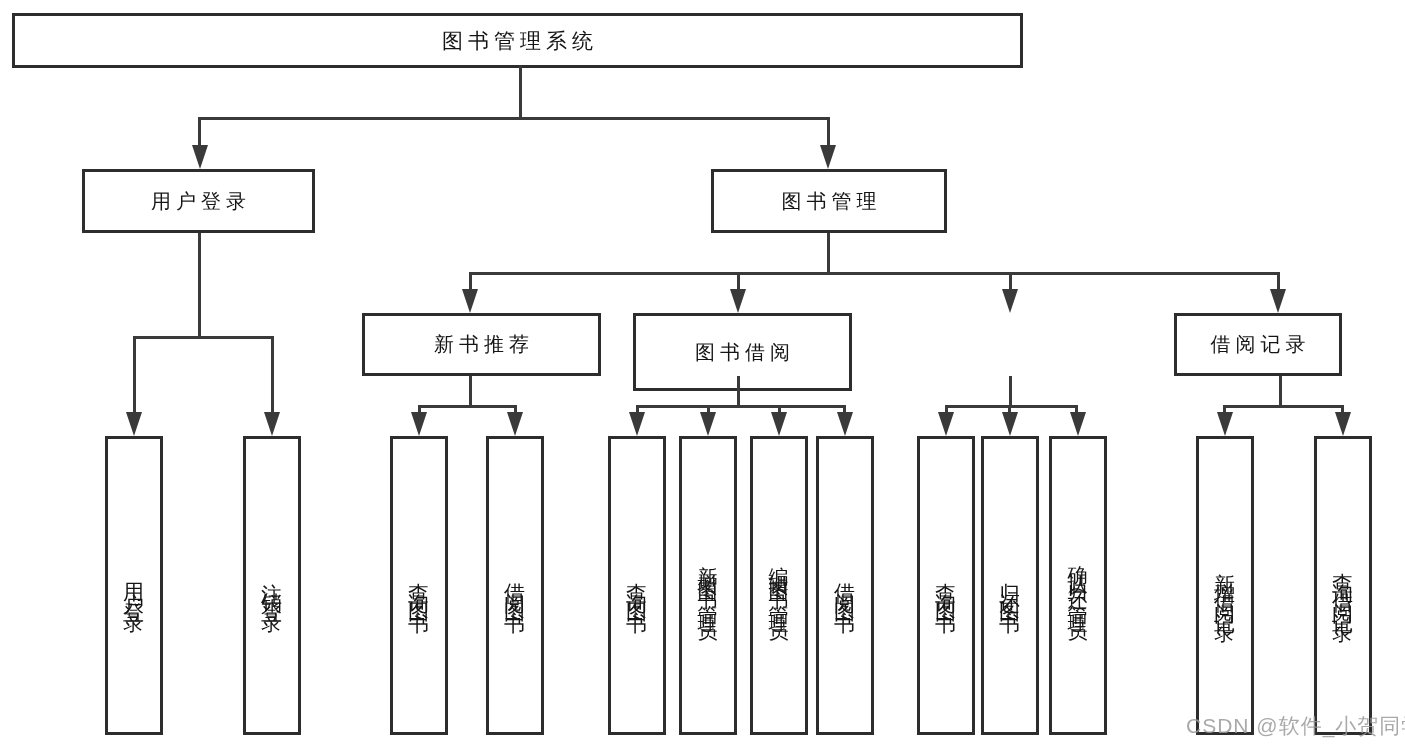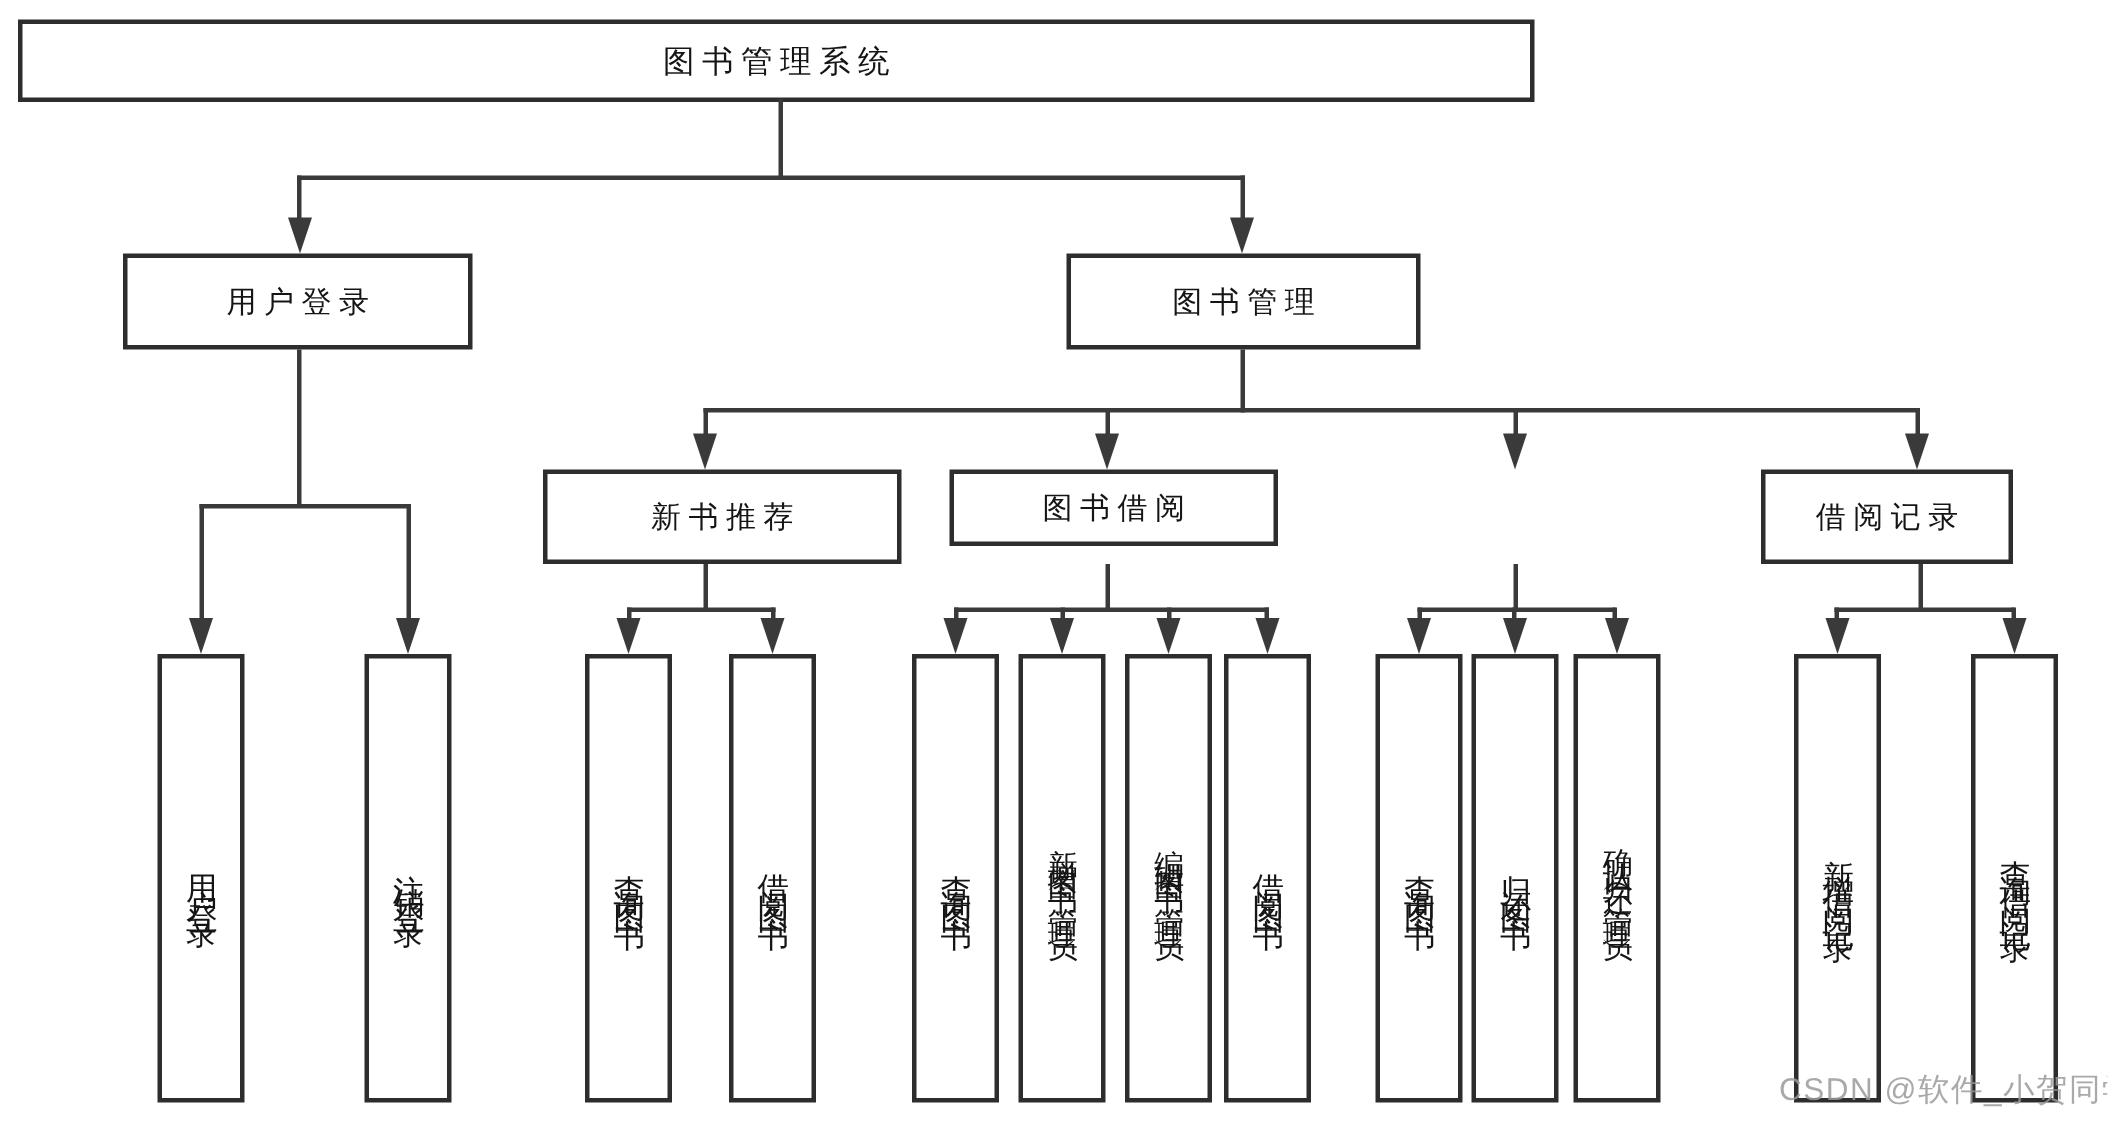--- a/index.html
+++ b/index.html
@@ -76,21 +76,21 @@
   <div class="vline" style="left:469px;top:272px;height:20px;"></div>
   <div class="arrow" style="left:462px;top:289px;"></div>
   <div class="vline" style="left:737px;top:272px;height:20px;"></div>
   <div class="arrow" style="left:730px;top:289px;"></div>
   <div class="vline" style="left:1009px;top:272px;height:20px;"></div>
   <div class="arrow" style="left:1002px;top:289px;"></div>
   <div class="vline" style="left:1277px;top:272px;height:20px;"></div>
   <div class="arrow" style="left:1270px;top:289px;"></div>
 
   <div class="box hbox" style="left:362px;top:313px;width:239px;height:63px;">新书推荐</div>
-  <div class="box hbox" style="left:633px;top:313px;width:219px;height:51px;">图书借阅</div>
+  <div class="box hbox" style="left:633px;top:313px;width:219px;height:78px;">图书借阅</div>
   <div class="box hbox" style="left:1174px;top:313px;width:168px;height:63px;">借阅记录</div>
 
   <div class="vline" style="left:469px;top:376px;height:32px;"></div>
   <div class="hline" style="left:418px;top:405px;width:99px;"></div>
   <div class="vline" style="left:418px;top:405px;height:12px;"></div>
   <div class="arrow" style="left:411px;top:412px;"></div>
   <div class="vline" style="left:514px;top:405px;height:12px;"></div>
   <div class="arrow" style="left:507px;top:412px;"></div>
 
   <div class="vline" style="left:737px;top:376px;height:32px;"></div>

